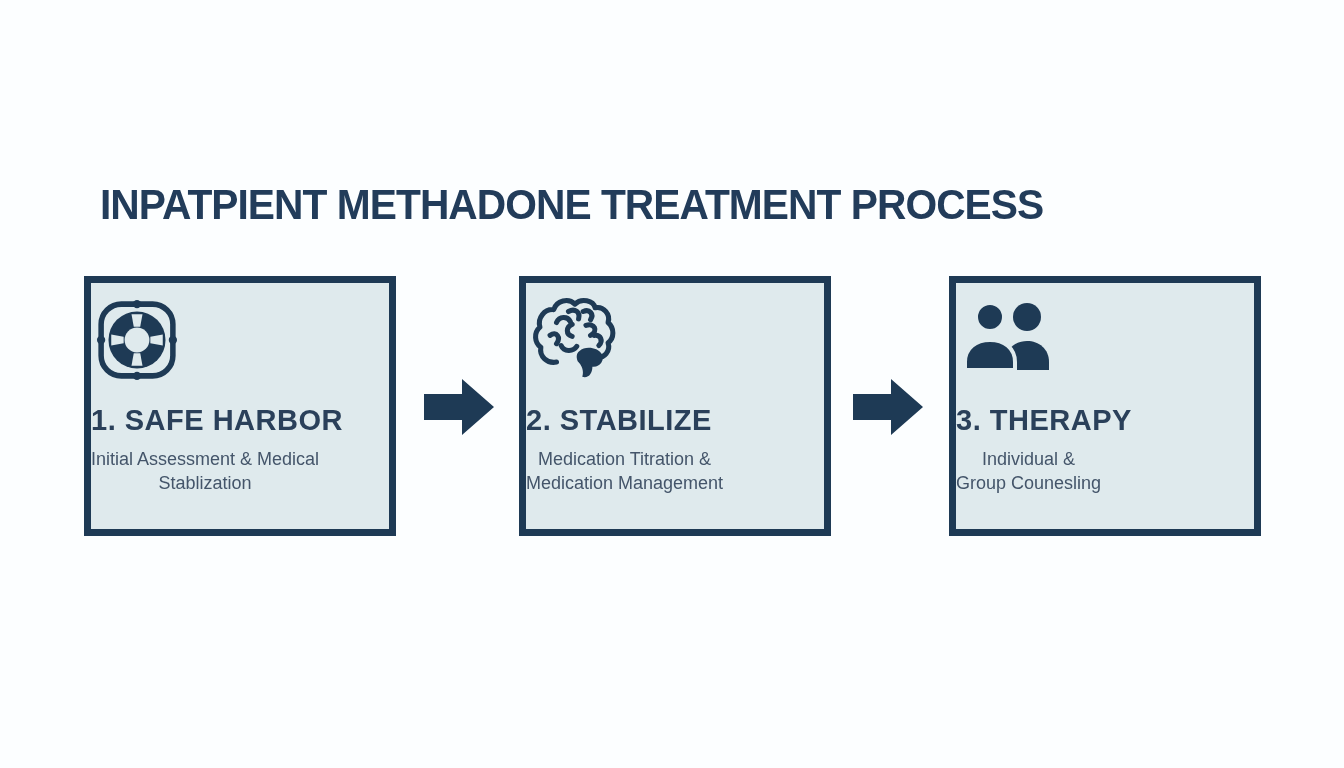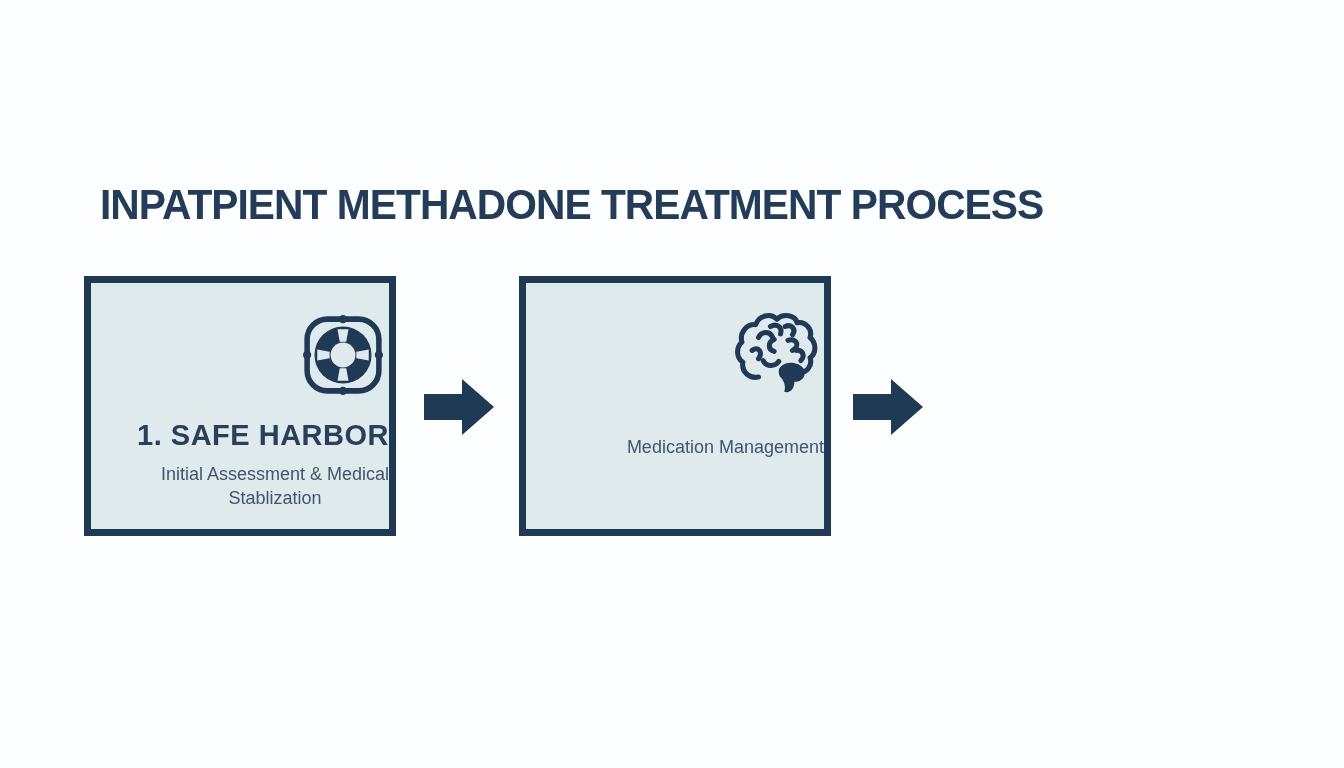--- a/index.html
+++ b/index.html
@@ -33,22 +33,22 @@
   }
 
   .step {
     position: absolute;
     top: 276px;
     width: 312px; height: 260px;
     background: var(--box-bg);
     border: 7px solid var(--navy);
     display: flex;
     flex-direction: column;
-    align-items: flex-end;
-    padding-top: 26px;
+    align-items: flex-start;
+    padding-top: 11px;
     text-align: center;
   }
   .step-1 { left: 84px; }
   .step-2 { left: 519px; }
   .step-3 { left: 949px; }
 
   .icon-wrap {
     height: 92px;
     display: flex;
     align-items: center;
@@ -132,24 +132,42 @@
           <path d="M44,19 c7,-4 13,1 11,8"></path>
           <path d="M48,33 c-7,3 -7,11 0,13"></path>
           <path d="M60,19 c7,-3 12,3 8,9"></path>
           <path d="M63,34 c9,-3 14,6 5,11"></path>
           <path d="M36,56 c3,7 13,7 17,1"></path>
           <path d="M72,45 c7,-1 10,6 5,11"></path>
         </g>
         <path class="ic-fill" d="M56,62 C62,56 76,58 80,65 C84,72 78,80 70,79 C70,86 66,92 59,90 C61,84 59,78 54,73 C52,68 53,64 56,62 Z"></path>
       </svg>
     </div>
+    <div class="step-heading">2. STABILIZE</div>
     <div class="step-subtitle">
-      <br>
+      <span>Medication Titration &amp;</span><br>
       <span>Medication Management</span>
     </div>
   </div>
 
   <svg class="arrow arrow-2" viewBox="0 0 70 56" aria-hidden="true">
     <polygon class="ic-fill" points="0,15 38,15 38,0 70,28 38,56 38,41 0,41"></polygon>
   </svg>
 
+  <div class="step step-3">
+    <div class="icon-wrap">
+      <svg width="108" height="84" viewBox="0 0 108 80" aria-hidden="true">
+
+        <circle class="ic-fill" cx="71" cy="17" r="14"></circle>
+        <path class="ic-fill" d="M49,70 v-8 c0,-13 10,-21 22,-21 c12,0 22,8 22,21 v8 z"></path>
+
+        <circle class="ic-fill" cx="34" cy="17" r="14" style="stroke: var(--box-bg); stroke-width: 4;"></circle>
+        <path class="ic-fill" d="M9,70 v-8 c0,-14 11,-22 25,-22 c14,0 25,8 25,22 v8 z" style="stroke: var(--box-bg); stroke-width: 4; stroke-linejoin: round;"></path>
+      </svg>
+    </div>
+    <div class="step-heading">3. THERAPY</div>
+    <div class="step-subtitle">
+      <span>Individual &amp;</span><br>
+      <span>Group Counesling</span>
+    </div>
+  </div>
 
 </div>
 
 </body></html>

